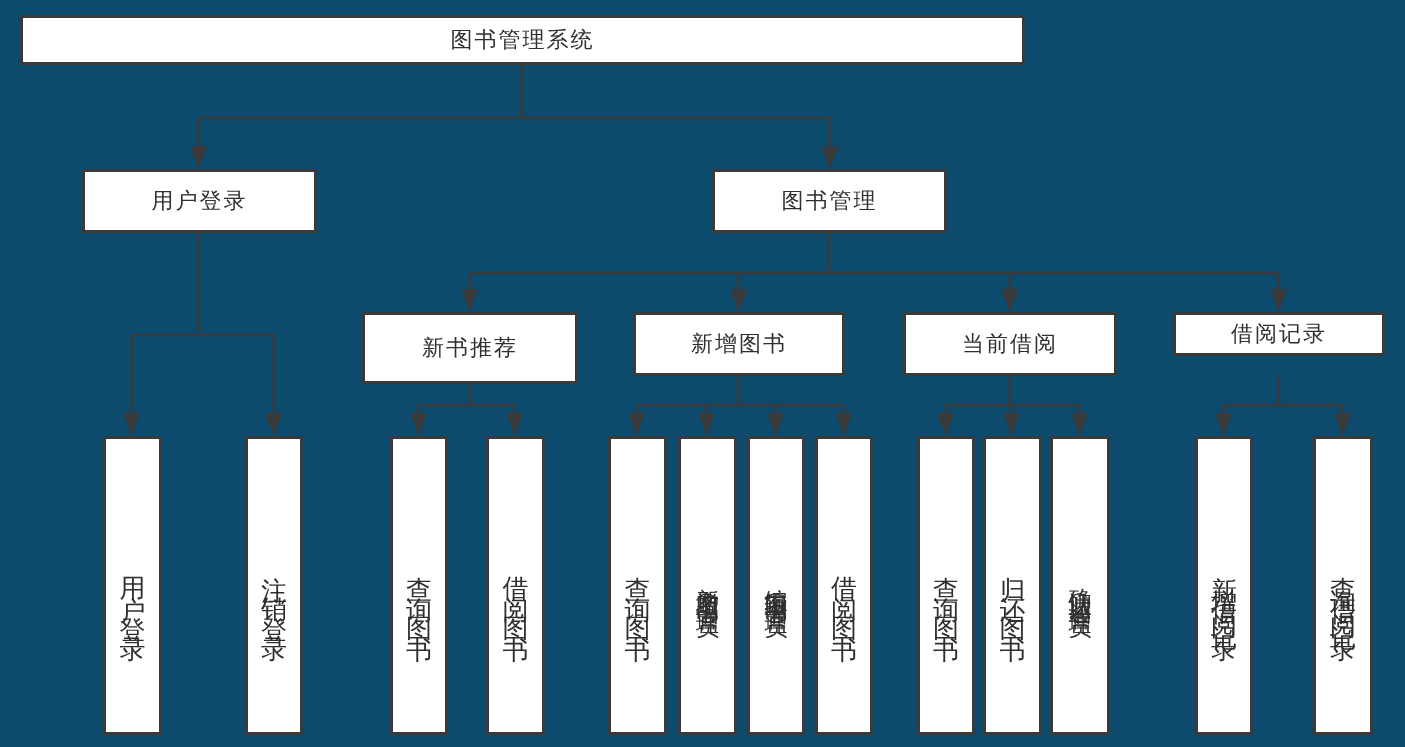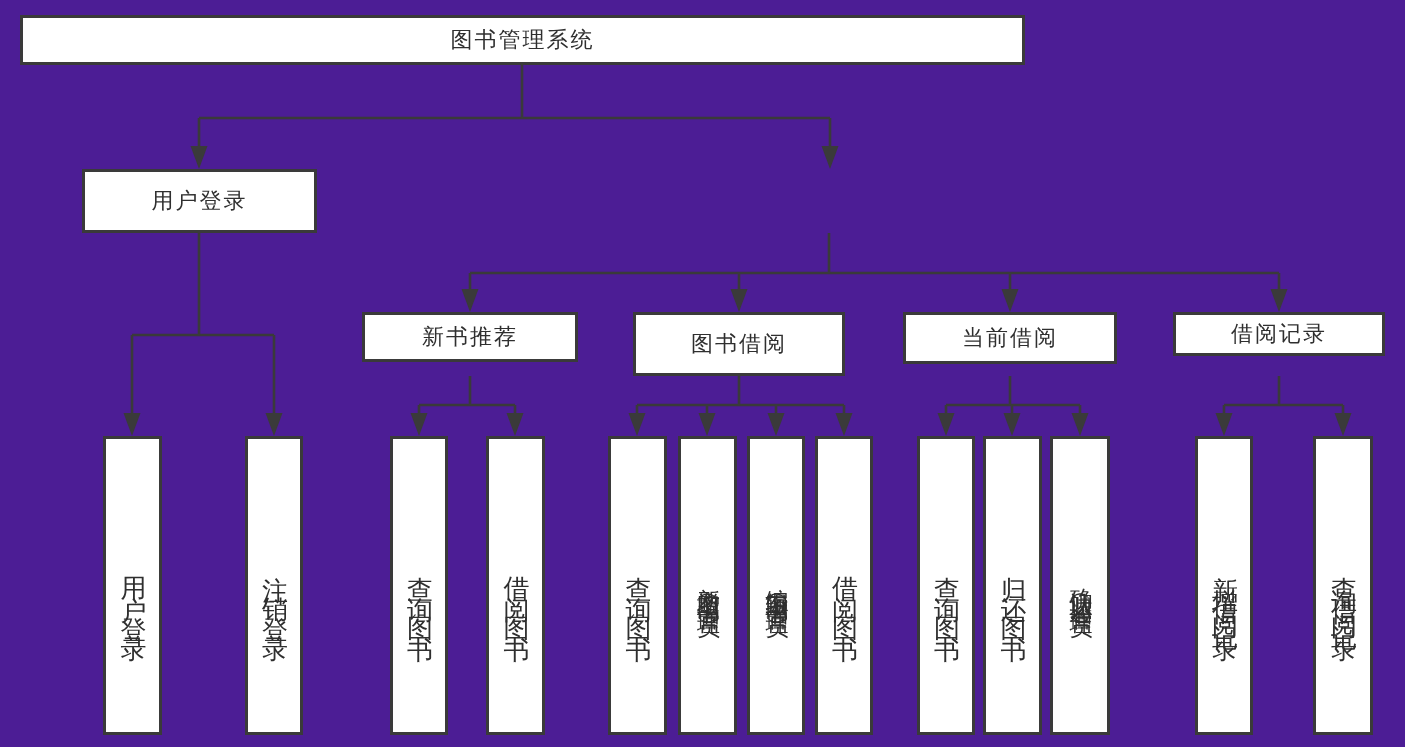--- a/index.html
+++ b/index.html
@@ -1,21 +1,21 @@
 <!DOCTYPE html>
 <html><head>
 <meta charset="utf-8">
 <style>
   html, body { margin: 0; padding: 0; background: #ffffff; }
   .canvas {
     position: relative;
     width: 1405px;
     height: 747px;
-    background: #4c1d95;
-    font-family: Liberation Mono, monospace;
+    background: #0c4a6e;
+    font-family: Liberation Serif, serif;
     overflow: hidden;
   }
   .connectors {
     position: absolute;
     left: 0; top: 0;
     pointer-events: none;
   }
   .box {
     position: absolute;
     box-sizing: border-box;
@@ -99,28 +99,31 @@
     </g>
   </svg>
 
   <div class="box h" style="left:20px;top:15px;width:1005px;height:50px">
     <span class="lbl">图书管理系统</span>
   </div>
 
   <div class="box h" style="left:82px;top:169px;width:235px;height:64px">
     <span class="lbl">用户登录</span>
   </div>
+  <div class="box h" style="left:712px;top:169px;width:235px;height:64px">
+    <span class="lbl">图书管理</span>
+  </div>
 
-  <div class="box h" style="left:362px;top:312px;width:216px;height:50px">
+  <div class="box h" style="left:362px;top:312px;width:216px;height:72px">
     <span class="lbl">新书推荐</span>
   </div>
   <div class="box h" style="left:633px;top:312px;width:212px;height:64px">
-    <span class="lbl">图书借阅</span>
+    <span class="lbl">新增图书</span>
   </div>
-  <div class="box h" style="left:903px;top:312px;width:214px;height:52px">
+  <div class="box h" style="left:903px;top:312px;width:214px;height:64px">
     <span class="lbl">当前借阅</span>
   </div>
   <div class="box h" style="left:1173px;top:312px;width:212px;height:44px">
     <span class="lbl">借阅记录</span>
   </div>
 
   <div class="box v v-short" style="left:103px;top:436px;width:59px;height:299px">
     <span class="vlbl">用户登录</span>
   </div>
   <div class="box v v-short" style="left:245px;top:436px;width:58px;height:299px">

